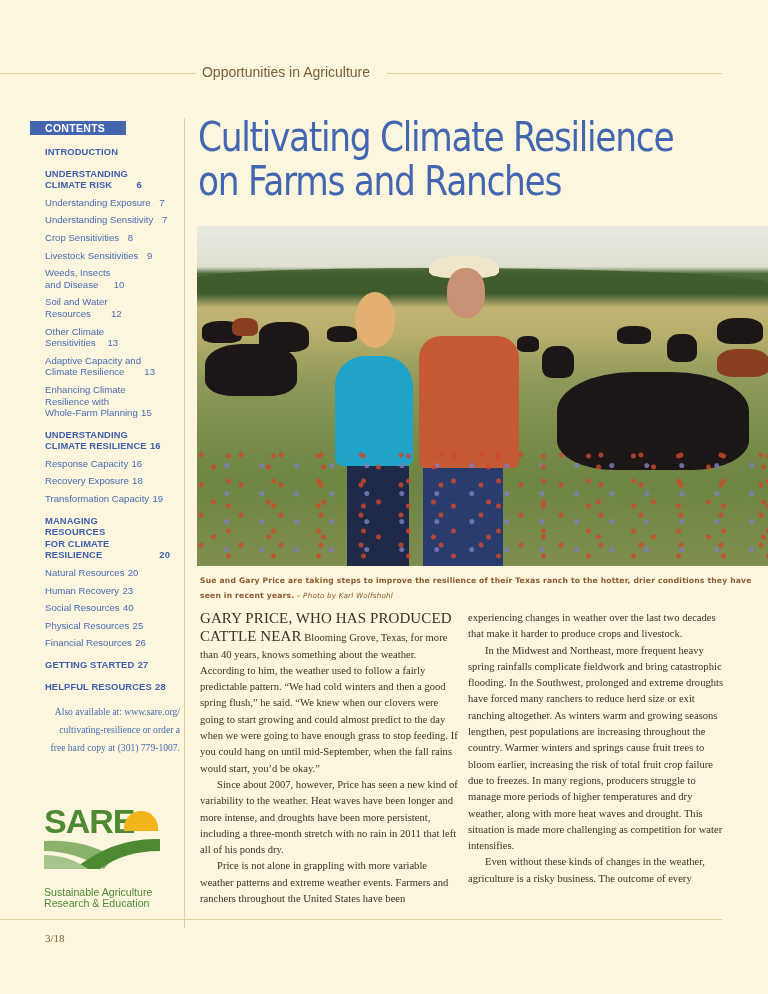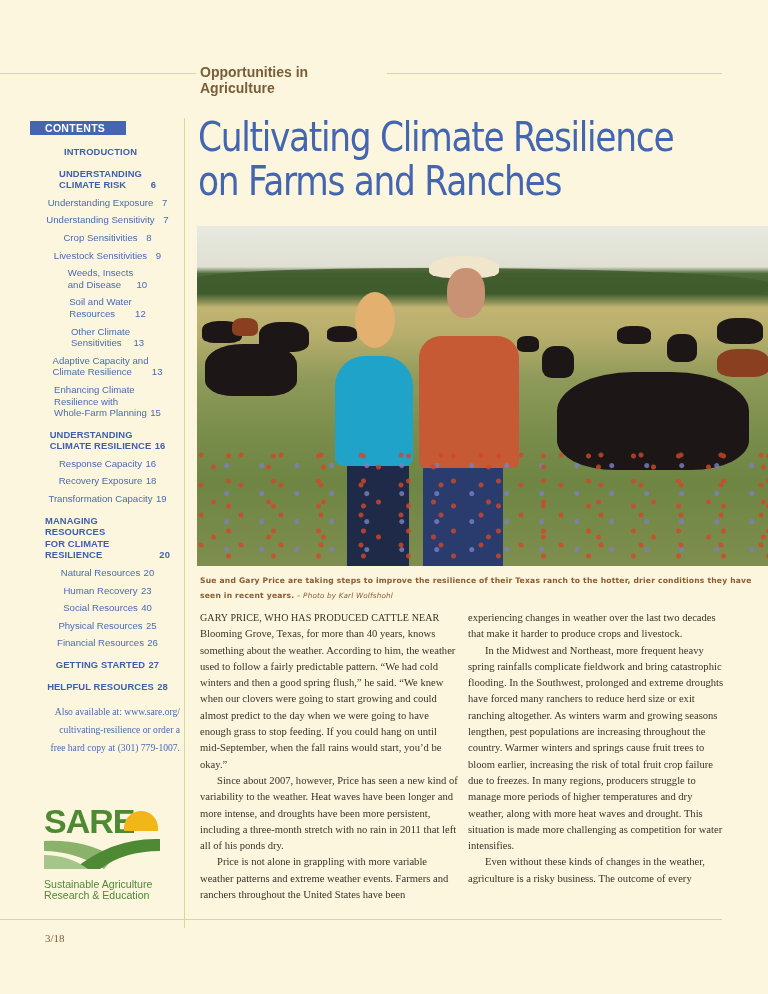--- a/index.html
+++ b/index.html
@@ -2,46 +2,46 @@
 <html><head>
 <meta charset="utf-8">
 <style>
   html, body { margin:0; padding:0; }
   body {
     width:768px; height:994px; background:#fbf6dd; position:relative; overflow:hidden;
     font-family:"Liberation Serif", serif; color:#3a3228;
   }
   .hdr-line { position:absolute; top:73px; height:1px; background:#dcd59a; }
   .hdr-title {
-    position:absolute; top:64px; left:200px; width:172px; text-align:left;
-    font-family:"Liberation Sans", sans-serif; font-size:14px; color:#7a5e3a;font-weight:bold;
+    position:absolute; top:64px; left:200px; width:172px; text-align:center;
+    font-family:"Liberation Sans", sans-serif; font-size:14px; color:#7a5e3a;
   }
   .vrule { position:absolute; left:184px; top:118px; width:1px; height:810px; background:#dcd59a; }
   .bottom-line { position:absolute; left:0; top:919px; width:722px; height:1px; background:#dcd59a; }
   .folio { position:absolute; left:45px; top:932px; font-size:11px; color:#7a5e3a; font-family:"Liberation Serif", serif; }
 
   
   .contents-tab {
     position:absolute; left:30px; top:121px; width:96px; height:14px; background:#4466b0;
     color:#fff; font-family:"Liberation Sans", sans-serif; font-weight:bold; font-size:10.5px;
     padding-left:15px; box-sizing:border-box; line-height:14px; letter-spacing:0.3px;
   }
   .toc { position:absolute; left:45px; top:146px; width:125px; font-family:"Liberation Sans", sans-serif; }
-  .toc-item { display:flex; justify-content:center; align-items:flex-end; color:#4a6bb5; font-size:9.6px; line-height:11.6px; margin-bottom:6px; }
+  .toc-item { display:flex; justify-content:flex-start; align-items:flex-end; color:#4a6bb5; font-size:9.6px; line-height:11.6px; margin-bottom:6px; }
   .toc-item.section { font-weight:bold; color:#3f5fae; font-size:9.4px; letter-spacing:0.1px; }
   .toc-item.gap { margin-top:10px; }
   .toc-item .lbl { white-space:pre-line; }
   .toc-item .pg { min-width:14px; text-align:right; }
   .also {
     position:absolute; left:45px; top:703px; width:135px; font-size:9.6px; line-height:18px; color:#4a6bb5;text-align:right;
   }
 
   .logo { position:absolute; left:44px; top:805px; width:118px; }
   .logo .sare { font-family:"Liberation Sans", sans-serif; font-weight:bold; font-size:34px; color:#4e8a34; letter-spacing:-1px; line-height:32px; }
-  .logo .tag { font-family:"Liberation Sans", sans-serif; font-size:10.6px; color:#4e8a34; line-height:11px; margin-top:6px; }
+  .logo .tag { font-family:"Liberation Sans", sans-serif; font-size:10.6px; color:#4e8a34; line-height:11px; margin-top:14px; }
 
   
   .title {
     position:absolute; left:198px; top:115px; width:560px; font-family:"DejaVu Sans", sans-serif;
     font-size:40px; line-height:44px; color:#4466b0; letter-spacing:-1.5px; transform:scaleX(0.86); transform-origin:left top;
     font-weight:normal;
   }
   .photo {
     position:absolute; left:197px; top:226px; width:571px; height:340px; overflow:hidden;
     background:linear-gradient(to bottom, #e8e9e0 0%, #dfe0d2 12%, #4e6a3a 14%, #405e30 20%, #c2b472 24%, #b7ae6c 32%, #8f9a5a 45%, #7b8e4c 60%, #6e8544 75%, #7e8e4e 100%);
@@ -64,21 +64,21 @@
     position:absolute; left:200px; top:573px; width:560px; font-family:"DejaVu Sans", sans-serif;
     font-size:7.6px; line-height:15px; color:#8c5a30; font-weight:bold; letter-spacing:0.2px;
   }
   .caption .credit { font-weight:normal; font-style:italic; font-size:7.2px; }
 
   .col { position:absolute; top:610px; width:258px; font-size:10.6px; line-height:16.3px; color:#3a3228; text-align:left; }
   .col.left { left:200px; }
   .col.right { left:468px; }
   .col p { margin:0; text-indent:17px; }
   .col p.first { text-indent:0; }
-  .smallcaps { font-size:10px; letter-spacing:0.1px; }
+  .smallcaps { font-size:15px; letter-spacing:0.1px; }
 </style>
 </head>
 <body>
 
 <div class="hdr-line" style="left:0;width:196px;"></div>
 <div class="hdr-title">Opportunities in Agriculture</div>
 <div class="hdr-line" style="left:387px;width:335px;"></div>
 
 <div class="contents-tab">CONTENTS</div>
 

